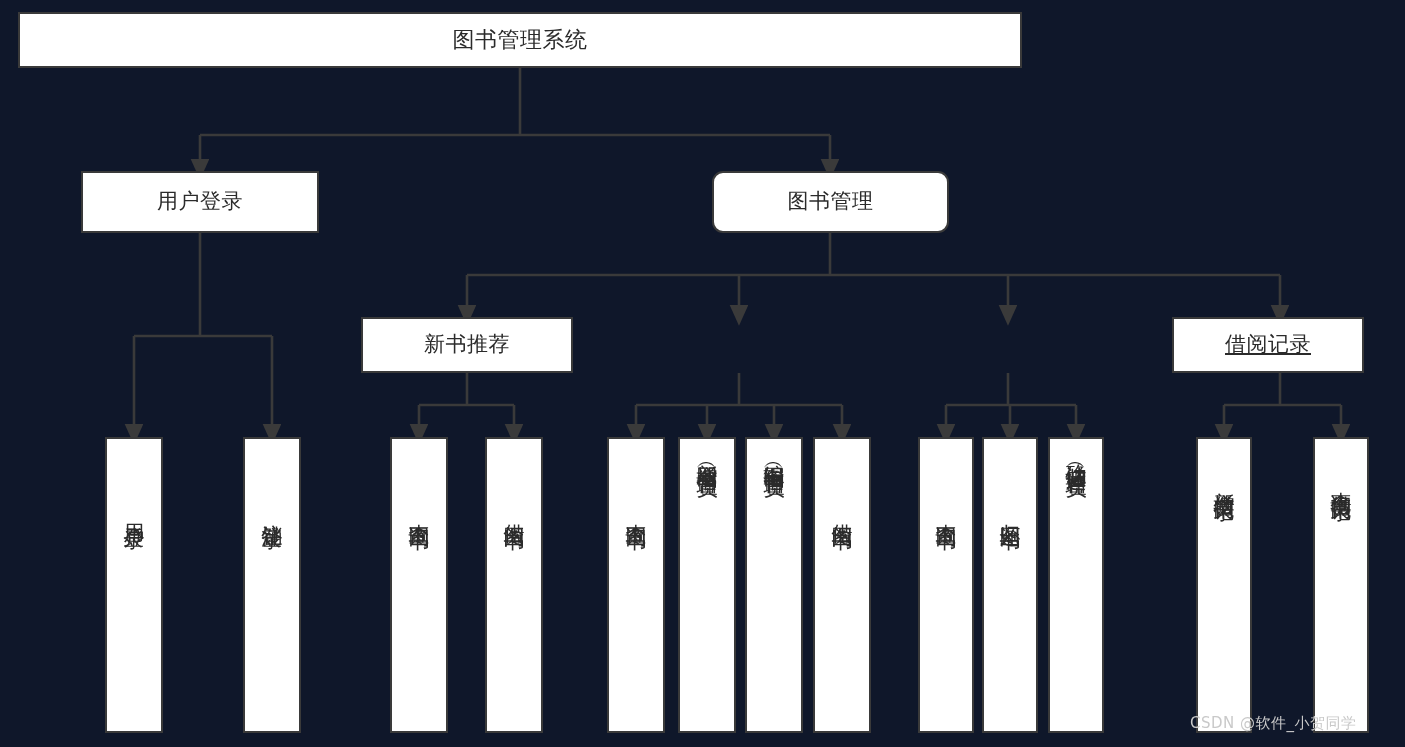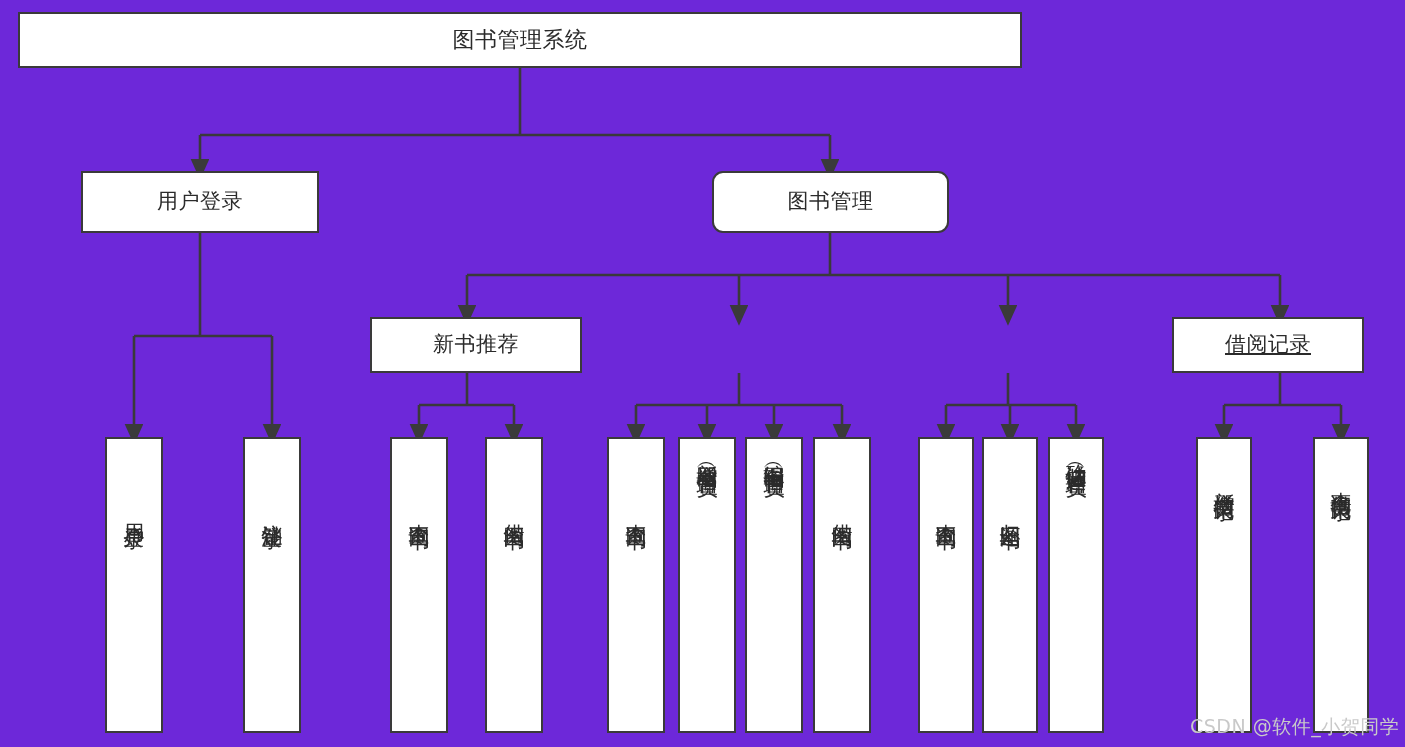--- a/index.html
+++ b/index.html
@@ -7,21 +7,21 @@
     padding: 0;
     background: #ffffff;
   }
   body {
     font-family: "DejaVu Sans", "Liberation Sans", sans-serif;
   }
   #canvas {
     position: relative;
     width: 1405px;
     height: 747px;
-    background: #6d28d9;
+    background: #0f172a;
     overflow: hidden;
   }
   svg.wires {
     position: absolute;
     left: 0;
     top: 0;
     width: 1405px;
     height: 747px;
     pointer-events: none;
   }
@@ -60,21 +60,21 @@
   .node.leaf.mid .vtext {
     margin-top: 60px;
   }
   .node.leaf.mid2 .vtext {
     margin-top: 28px;
   }
   .watermark {
     position: absolute;
     left: 1190px;
     top: 714px;
-    font-size: 19px;
+    font-size: 15px;
     color: #c9c9c9;
     white-space: nowrap;
     letter-spacing: 0.5px;
     font-family: "DejaVu Sans", "Liberation Sans", sans-serif;
   }
 </style>
 </head>
 <body>
 
 <div id="canvas">
@@ -133,21 +133,21 @@
     <span>图书管理系统</span>
   </div>
 
   <div class="node horiz" style="left:81px; top:171px; width:238px; height:62px;">
     <span>用户登录</span>
   </div>
   <div class="node horiz" style="left:712px; top:171px; width:237px; height:62px;border-radius:11px;">
     <span>图书管理</span>
   </div>
 
-  <div class="node horiz" style="left:370px; top:317px; width:212px; height:56px;">
+  <div class="node horiz" style="left:361px; top:317px; width:212px; height:56px;">
     <span>新书推荐</span>
   </div>
   <div class="node horiz" style="left:1172px; top:317px; width:192px; height:56px;text-decoration:underline;">
     <span>借阅记录</span>
   </div>
 
   <div class="node leaf mid" style="left:105px; top:437px; width:58px; height:296px;">
     <span class="vtext">用户登录</span>
   </div>
   <div class="node leaf mid" style="left:243px; top:437px; width:58px; height:296px;">

